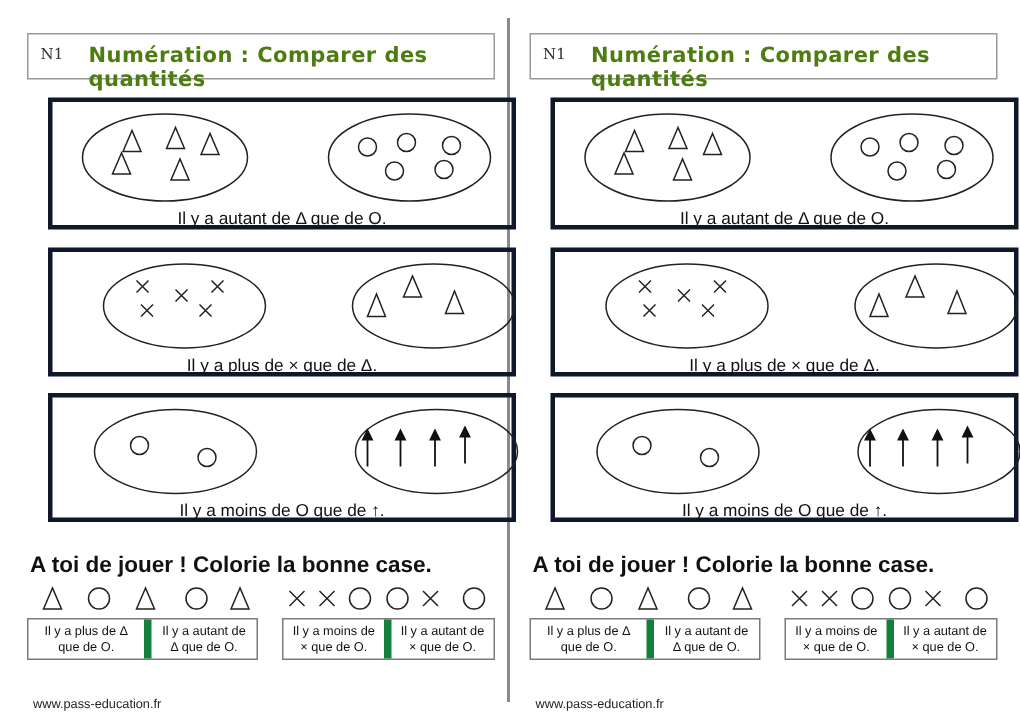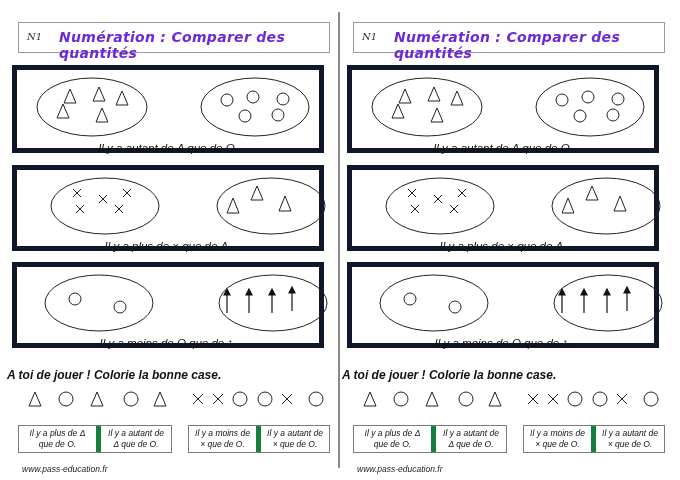--- a/index.html
+++ b/index.html
@@ -1,36 +1,36 @@
 <!DOCTYPE html>
 <html><head>
 <meta charset="utf-8">
 <style>
   html, body { margin:0; padding:0; }
   body { width:680px; height:480px; background:#ffffff; position:relative; overflow:hidden;
          font-family:"Liberation Sans", sans-serif; color:#111; }
-  .half { position:absolute; top:0; width:340px; height:452px;font-style:italic; }
+  .half { position:absolute; top:0; width:340px; height:452px; }
   .half.left { left:0; }
   .half.right { left:335px; }
   .divider { position:absolute; left:338px; top:12px; width:2px; height:456px; background:#8a8a8a; }
 
   .hdr { position:absolute; left:18px; top:22px; width:312px; height:31px;
          border:1px solid #9a9a9a; box-sizing:border-box; }
   .hdr .code { position:absolute; left:8px; top:8px; font-family:"DejaVu Serif", serif; font-size:10px; color:#333; }
   .hdr .title { position:absolute; left:40px; top:6px; font-weight:bold; font-size:14px; letter-spacing:0.3px;
-                font-family:"DejaVu Sans", sans-serif; color:#6d28d9; }
-
-  .ex { position:absolute; left:12px; width:312px; border:5px solid #0f172a; box-sizing:border-box; }
+                font-family:"DejaVu Sans", sans-serif; color:#4d7c0f; }
+
+  .ex { position:absolute; left:32px; width:312px; border:3px solid #0f172a; box-sizing:border-box; }
   .ex svg { position:absolute; left:0; top:0; }
   .ex .caption { position:absolute; left:0; width:100%; text-align:center; font-size:11.5px; color:#111; }
 
-  .prompt { position:absolute; left:7px; top:368px; font-size:12px; font-weight:bold; color:#111; }
+  .prompt { position:absolute; left:20px; top:368px; font-size:15px; font-weight:bold; color:#111; }
   .seq { position:absolute; top:390px; height:16px; }
   .seq svg { position:absolute; left:0; top:0; }
-  .choices { position:absolute; top:412px; height:28px; display:flex; border:1px solid #7a7a7a; box-sizing:border-box;margin-top:13px; }
+  .choices { position:absolute; top:412px; height:28px; display:flex; border:1px solid #7a7a7a; box-sizing:border-box; }
   .choice { box-sizing:border-box; font-size:8.5px; text-align:center; line-height:11px; padding-top:2px; color:#111; }
   .choice + .choice { border-left:5px solid #15803d; }
   .footer { position:absolute; left:22px; top:464px; font-size:8.5px; color:#222; }
 </style>
 </head>
 <body>
 
 <div class="divider"></div>
 
 <div class="half left">

